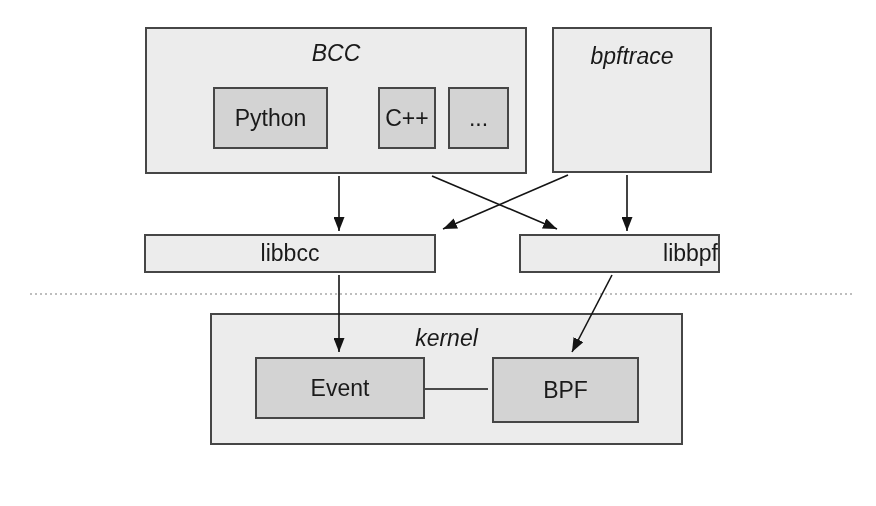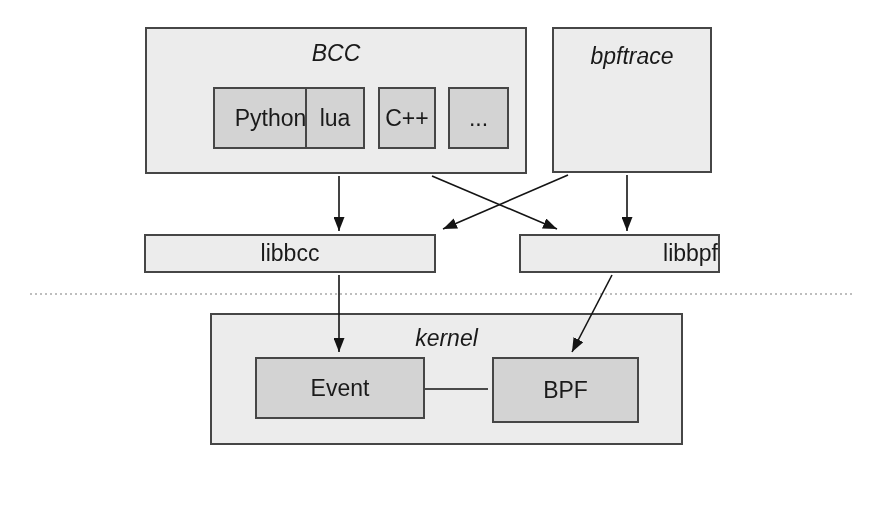--- a/index.html
+++ b/index.html
@@ -86,23 +86,20 @@
 </head>
 <body>
 
 <div class="canvas">
 
   <div class="box outer-box bcc-box">
     <div class="box-title bcc-title">BCC</div>
     <div class="box inner-box python-box">
       <span>Python</span>
     </div>
-    <div class="box inner-box lua-box">
-      <span>lua</span>
-    </div>
     <div class="box inner-box cpp-box">
       <span>C++</span>
     </div>
     <div class="box inner-box dots-box">
       <span>...</span>
     </div>
   </div>
 
   <div class="box outer-box bpftrace-box">
     <div class="box-title bpftrace-title">bpftrace</div>

